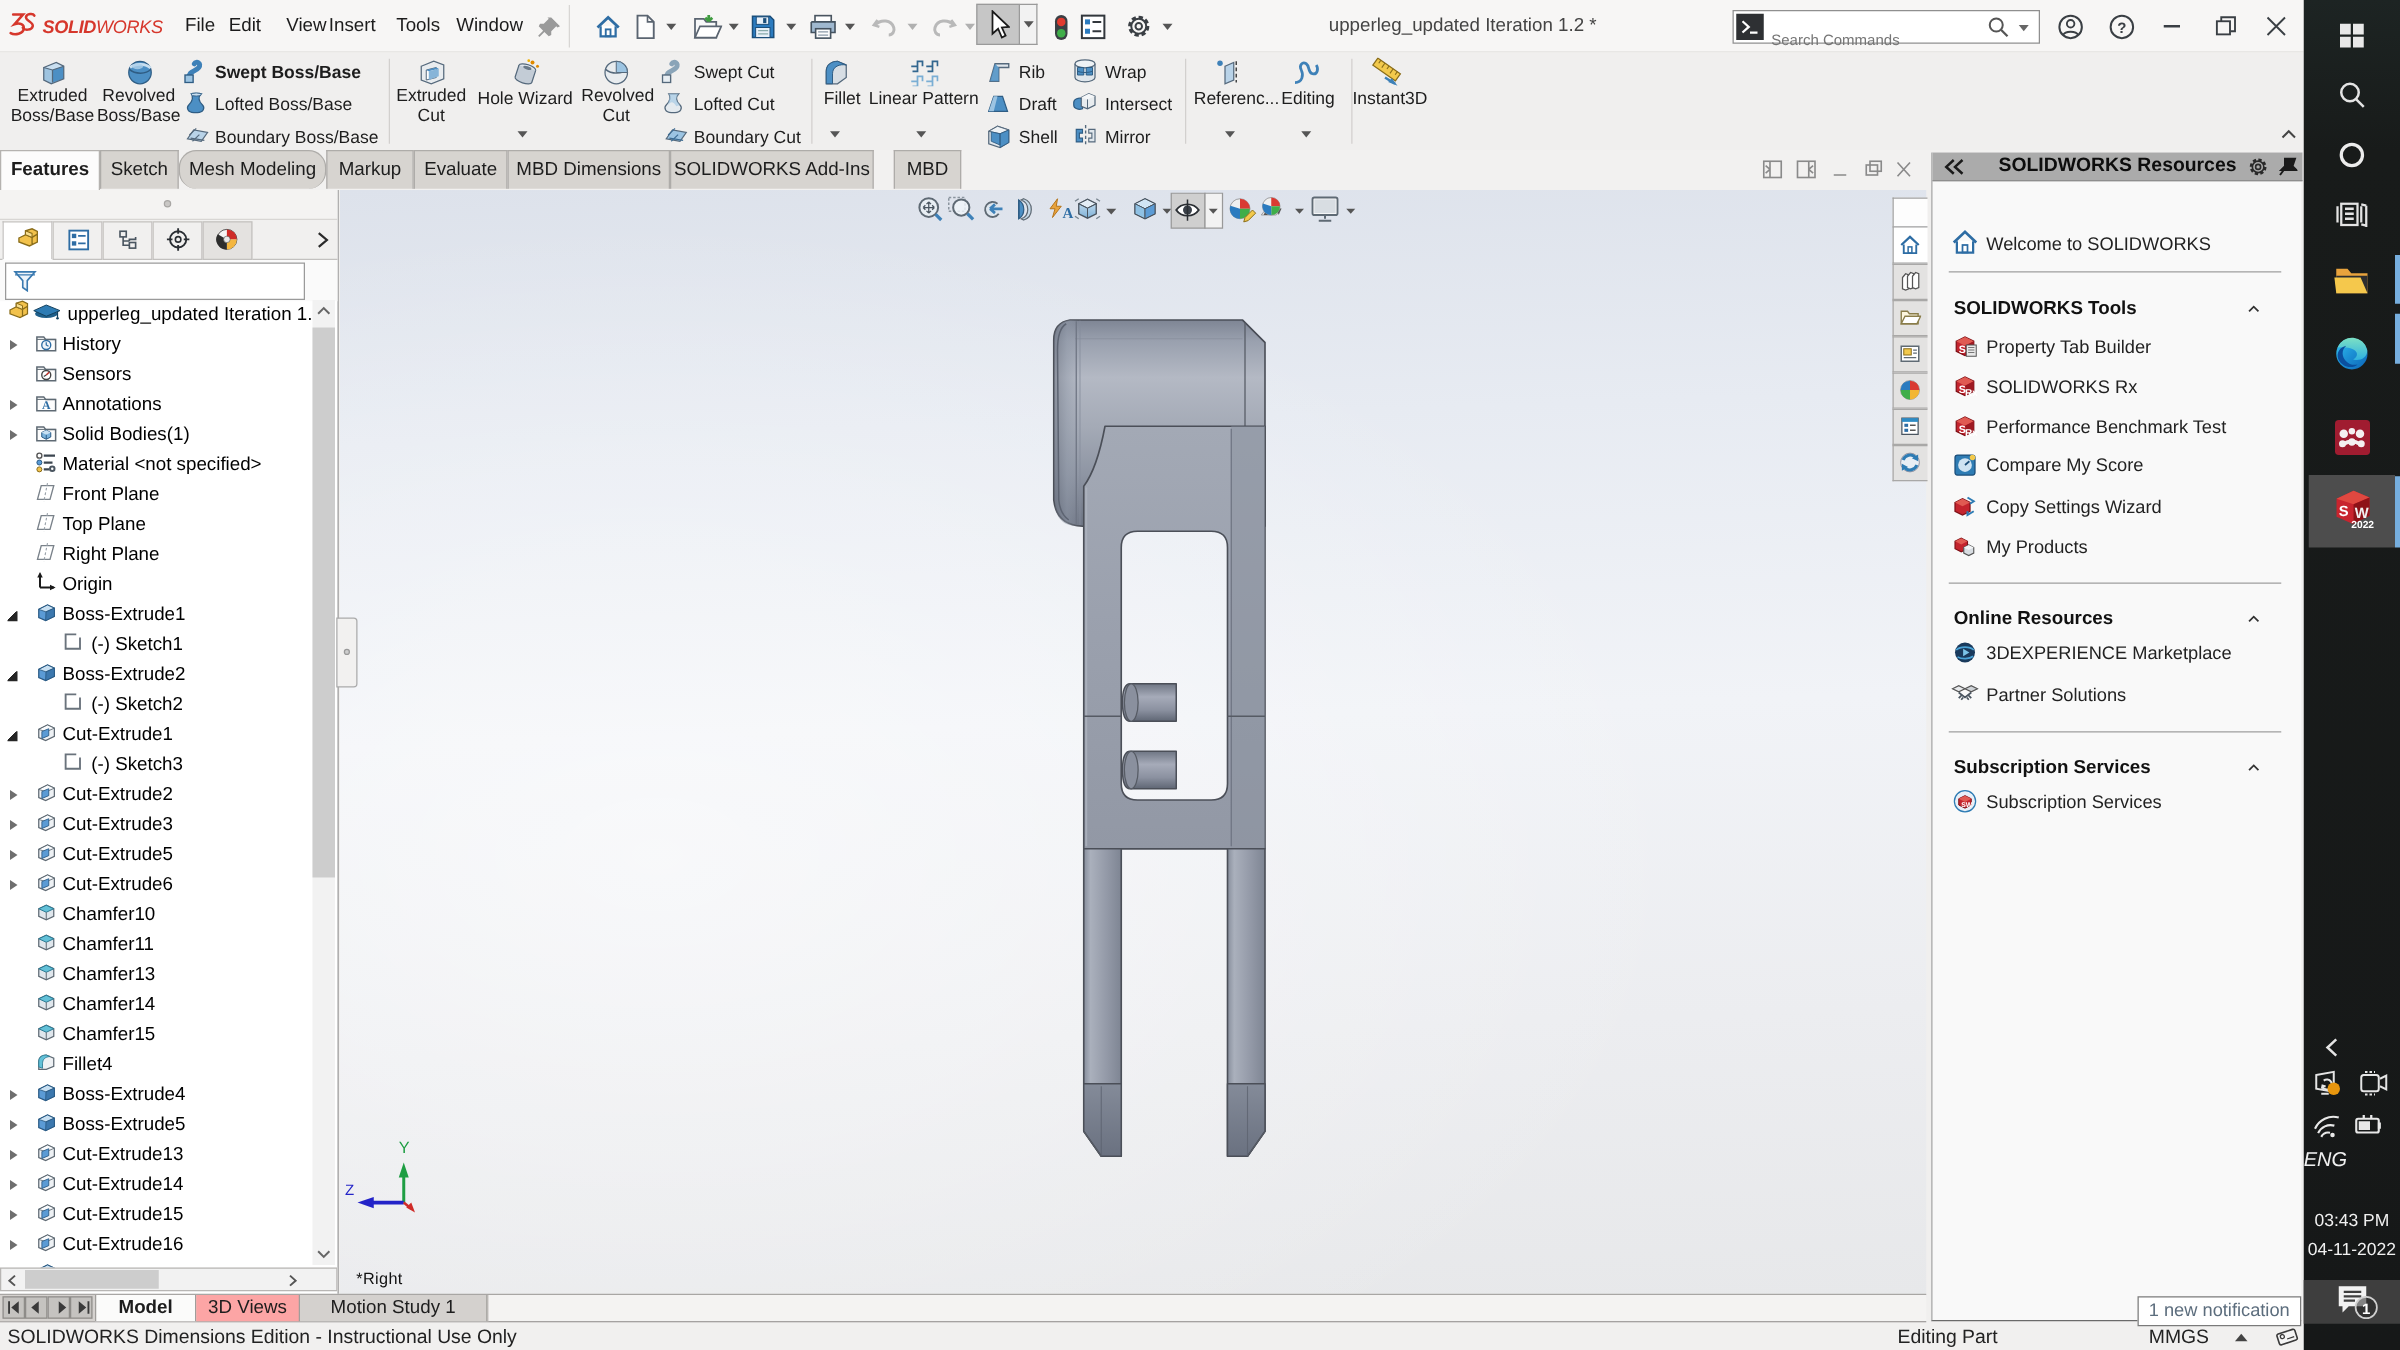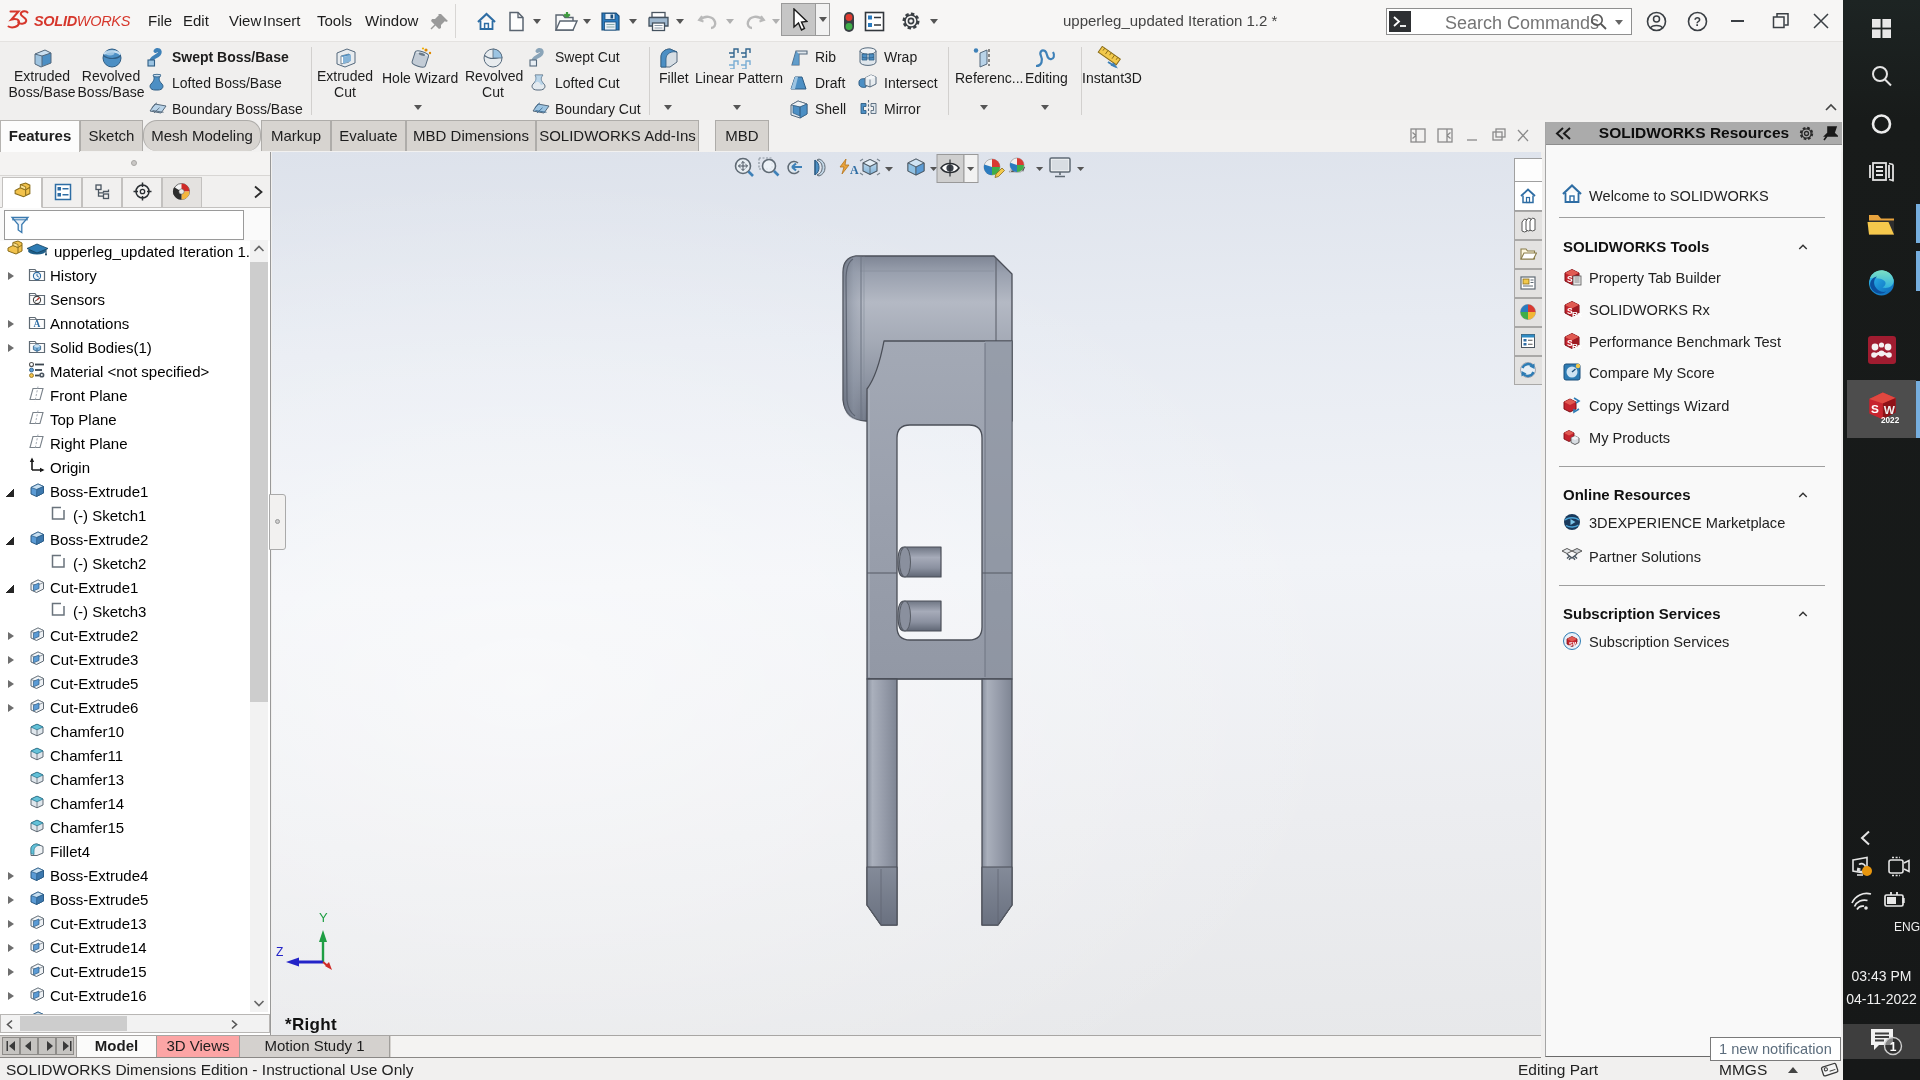--- a/index.html
+++ b/index.html
@@ -173,21 +173,21 @@
       </svg>
   <svg class="abs" style="left:1812px;top:12px;" width="18" height="18" viewBox="0 0 18 18">
         <path d="M2 2 L16 16 M16 2 L2 16" stroke="#3a3f44" stroke-width="1.5"></path>
       </svg>
   <div id="searchbox">
     <div style="position:absolute;left:2px;top:2px;width:22px;height:21px;background:#2e3033;"></div>
     <svg style="position:absolute;left:2px;top:2px;" width="22" height="21" viewBox="0 0 22 21">
           <path d="M5 6 l5 4.5 -5 4.5" stroke="#fff" stroke-width="1.8" fill="none"></path>
           <path d="M11 15 h6" stroke="#fff" stroke-width="1.8"></path>
         </svg>
-    <div style="position:absolute;left:30px;top:4px;font-size:18px;color:#757575;margin-left:28px;">Search Commands</div>
+    <div style="position:absolute;left:30px;top:16px;font-size:12px;color:#757575;">Search Commands</div>
     <svg style="position:absolute;left:202px;top:3px;" width="19" height="19" viewBox="0 0 19 19">
           <circle cx="8" cy="8" r="5.2" fill="none" stroke="#555" stroke-width="1.6"></circle>
           <path d="M12 12 L17 17" stroke="#555" stroke-width="1.8"></path>
         </svg>
     <div class="darr" style="left:228px;top:11px;border-top-color:#666;"></div>
   </div>
 </div>
 
 <div id="ribbon">
 
@@ -922,21 +922,21 @@
 
     <path d="M51 58 V36" stroke="#1e9e43" stroke-width="2.4"></path>
     <polygon points="51,26 47,38 55,38" fill="#1e9e43"></polygon>
     <text x="47" y="18" font-size="13" fill="#1e9e43" font-family="Liberation Sans,sans-serif">Y</text>
     <path d="M51 58 H25" stroke="#2323c8" stroke-width="3"></path>
     <polygon points="14,58 27,53.5 27,62.5" fill="#2323c8"></polygon>
     <text x="4" y="52" font-size="12" fill="#2323c8" font-family="Liberation Sans,sans-serif">Z</text>
     <path d="M51 58 l6 5" stroke="#cf2b28" stroke-width="2"></path>
     <polygon points="60,66 53,62 57,58" fill="#cf2b28"></polygon>
   </svg>
-  <div class="abs" style="left:13px;top:863px;font-size:17px;font-weight:bold;color:#111;letter-spacing:0.3px;">*Right</div>
+  <div class="abs" style="left:13px;top:863px;font-size:13px;font-weight:normal;color:#111;letter-spacing:0.3px;">*Right</div>
 </div>
 
 <div id="rpanel">
   <div id="rpanel-header">
     <svg class="abs" style="left:8px;top:4px;" width="20" height="15" viewBox="0 0 20 15">
           <path d="M9 2 L3 7.5 L9 13 M16 2 L10 7.5 L16 13" stroke="#1a1a1a" stroke-width="2" fill="none"></path>
         </svg>
     <div class="abs" style="left:40px;top:2px;width:216px;text-align:center;font-size:15.5px;font-weight:bold;color:#0d0d0d;white-space:nowrap;">SOLIDWORKS Resources</div>
     <svg class="abs" style="left:252px;top:3px;" width="17" height="17" viewBox="0 0 17 17">
           <circle cx="8.5" cy="8.5" r="5.6" fill="none" stroke="#2a2a2a" stroke-width="2.2" stroke-dasharray="2.6 1.8"></circle>
@@ -1236,21 +1236,21 @@
           <path d="M14 22.5 a6.5 6.5 0 0 1 7 -3.3"></path>
     </g>
         <circle cx="23" cy="21" r="1.8" fill="#e8e8e8"></circle>
     <g fill="none" stroke="#e8e8e8" stroke-width="1.7">
           <rect x="42" y="8" width="18" height="11" rx="1.5"></rect>
           <path d="M60.5 11 v5" stroke-width="2.4"></path>
           <path d="M48 5 v3 M54 5 v3" stroke-width="1.8"></path>
         </g>
     <rect x="44" y="10" width="9" height="7" fill="#e8e8e8"></rect>
   </svg>
-  <div class="abs" style="left:0;top:920px;width:77px;text-align:right;font-size:12px;color:#f0f0f0;">ENG</div>
+  <div class="abs" style="left:0;top:920px;width:77px;text-align:left;font-size:16px;color:#f0f0f0;font-style:italic;">ENG</div>
   <div class="abs" style="left:0;top:968px;width:77px;text-align:center;font-size:14px;color:#f0f0f0;">03:43 PM</div>
   <div class="abs" style="left:0;top:991px;width:77px;text-align:center;font-size:14px;color:#f0f0f0;">04-11-2022</div>
 
   <div class="abs" style="left:0;top:1024px;width:77px;height:35px;background:#3e3e3e;"></div>
   <svg class="abs" style="left:24px;top:1027px;" width="36" height="30" viewBox="0 0 36 30">
     <path d="M4 2 h22 v16 h-14 l-5 5 v-5 h-3 z" fill="#f2f2f2"></path>
     <path d="M8 6.5 h14 M8 10 h14 M8 13.5 h9" stroke="#3e3e3e" stroke-width="1.8"></path>
     <circle cx="26" cy="19" r="8.5" fill="rgba(40,40,40,0.55)" stroke="#cfcfcf" stroke-width="1.4"></circle>
     <text x="26" y="24" font-size="12" font-weight="bold" fill="#fff" text-anchor="middle" font-family="Liberation Sans,sans-serif">1</text>
   </svg>

